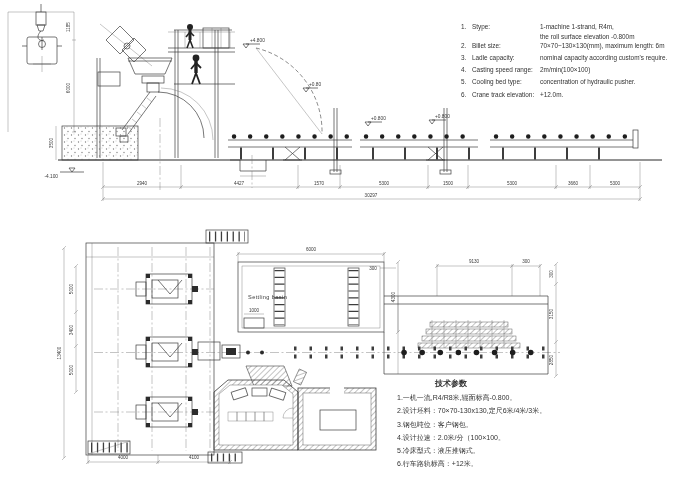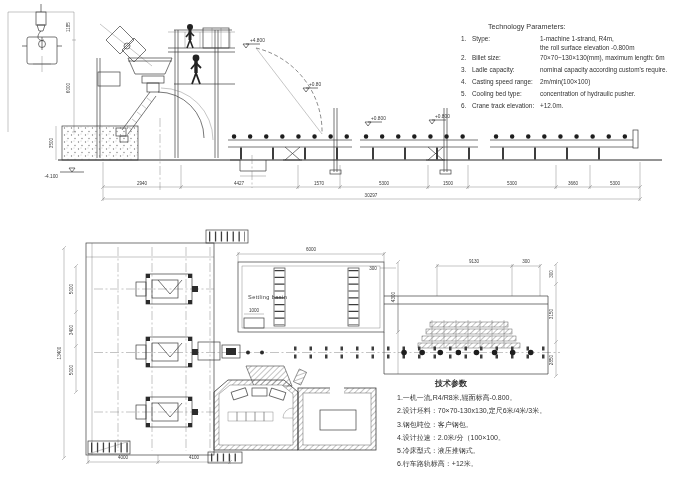--- a/index.html
+++ b/index.html
@@ -394,21 +394,20 @@
       <line class="thin" x1="88" y1="455" x2="88" y2="464"></line>
       <line class="thin" x1="158" y1="455" x2="158" y2="464"></line>
       <line class="thin" x1="230" y1="455" x2="230" y2="464"></line>
       <text class="dim-t" x="123" y="459" text-anchor="middle">4000</text>
       <text class="dim-t" x="194" y="459" text-anchor="middle">4100</text>
     </g>
   </g>
 </svg>
 
 <div class="en-block">
-  <div class="en-title">Technology Parameters:</div>
   <div class="en-item">
     <span>1.</span>
     <span>Stype:</span>
     <span>1-machine 1-strand, R4m,</span>
     <span class="en-v2">the roll surface elevation -0.800m</span>
   </div>
   <div class="en-item">
     <span>2.</span>
     <span>Billet size:</span>
     <span>70×70~130×130(mm), maximum length: 6m</span>

